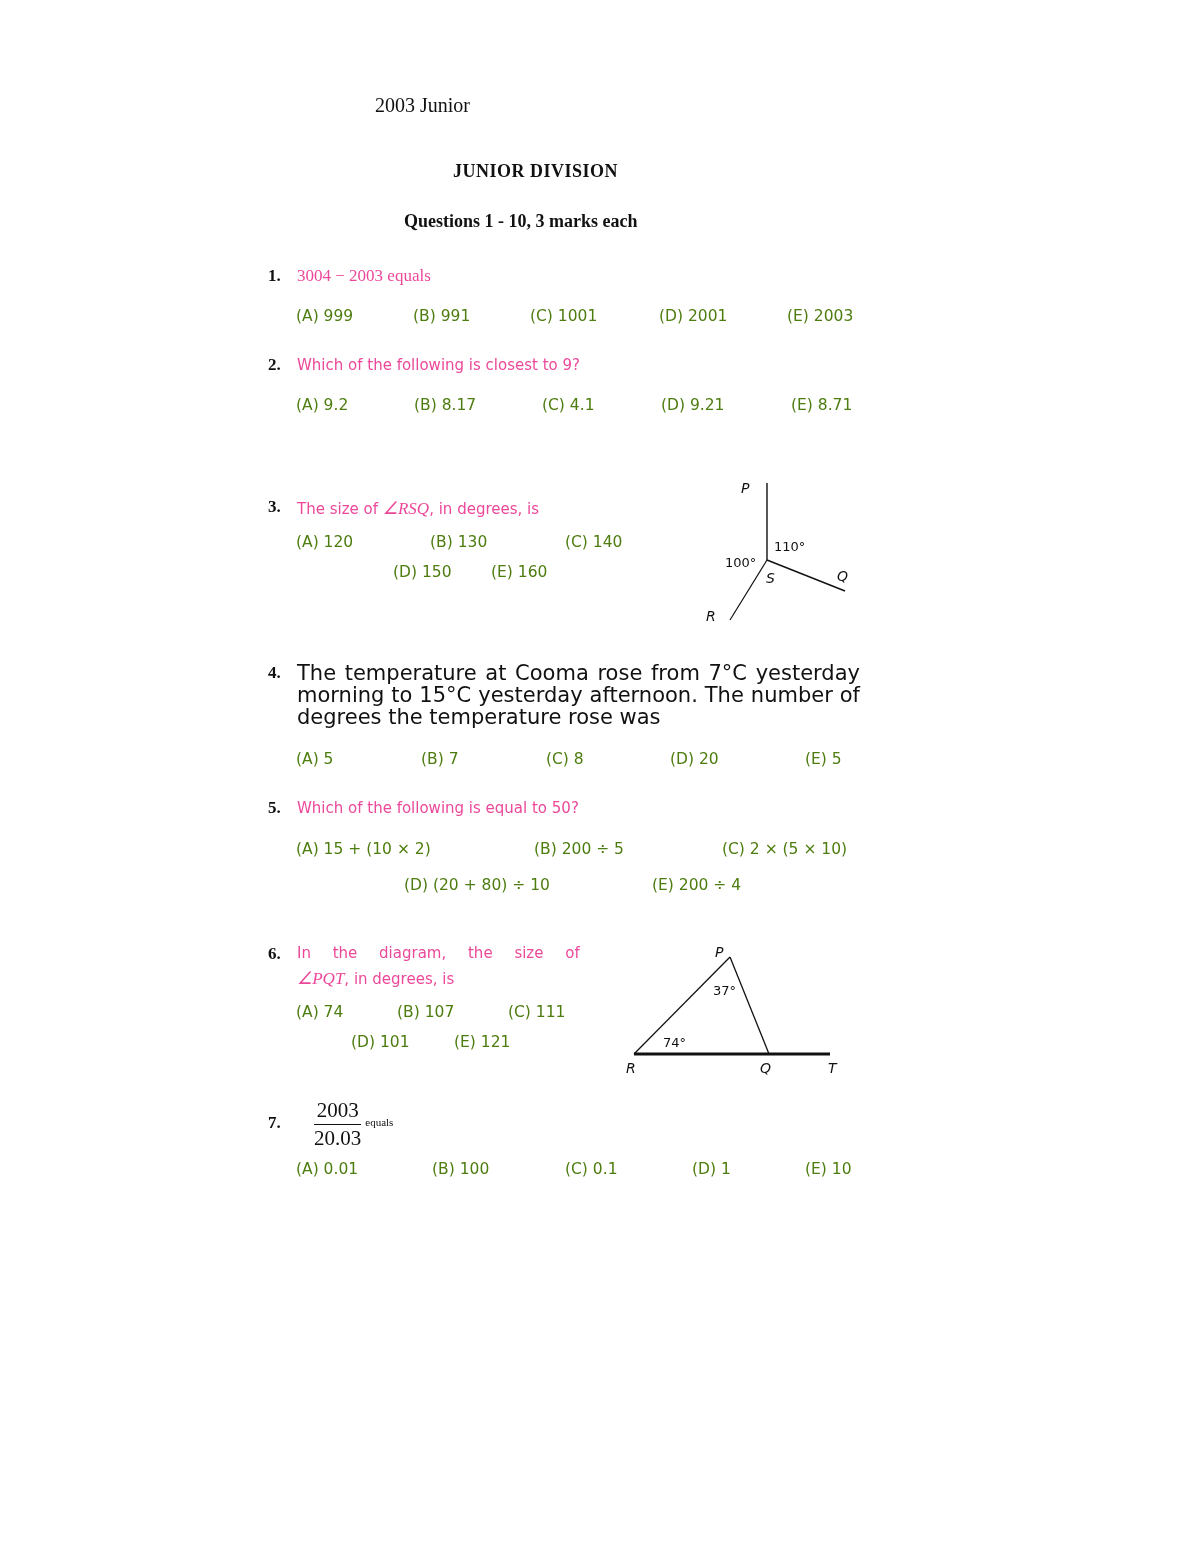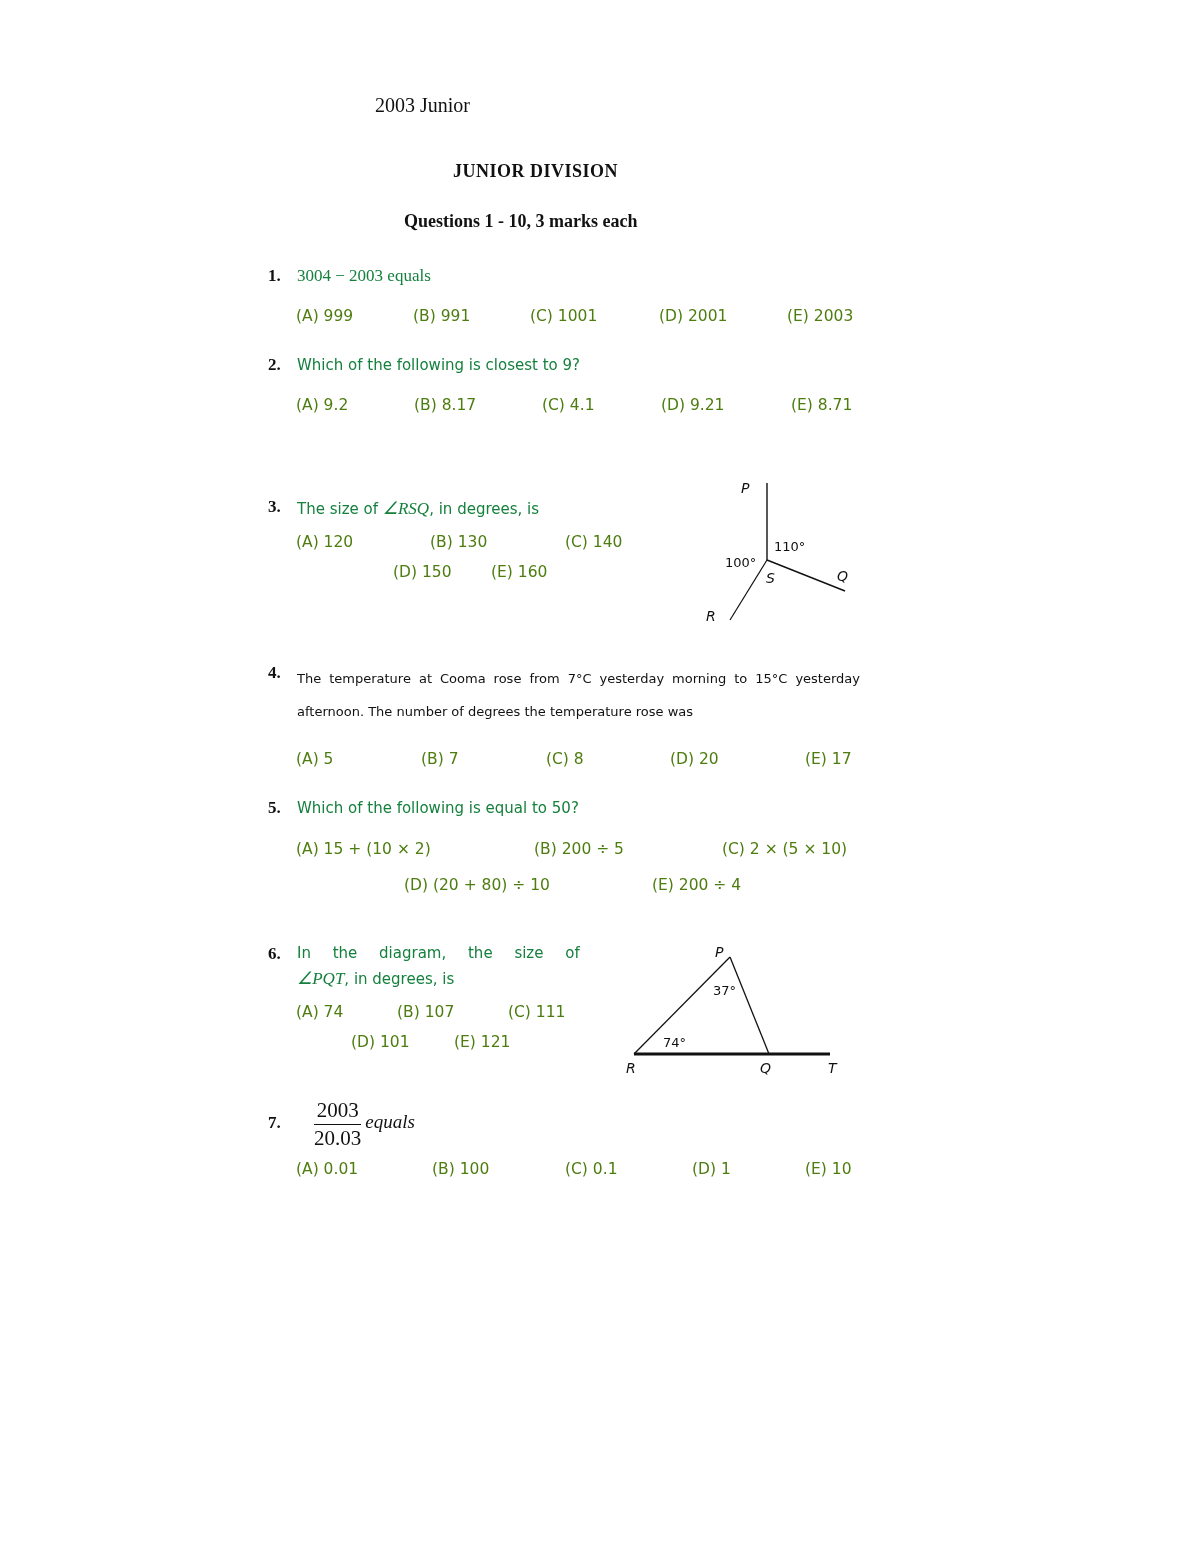--- a/index.html
+++ b/index.html
@@ -3,24 +3,24 @@
 <meta charset="utf-8">
 <style>
   html, body { margin: 0; padding: 0; background: #ffffff; }
   body { width: 1200px; height: 1553px; position: relative; overflow: hidden;
          font-family: "Liberation Serif", serif; color: #111; }
   .abs { position: absolute; white-space: nowrap; }
   .hdr { font-size: 20px; }
   .title { font-size: 18px; font-weight: bold; letter-spacing: 0.5px; }
   .sub { font-size: 18px; font-weight: bold; }
   .qnum { font-size: 17px; font-weight: bold; }
-  .qtext { font-family: "DejaVu Sans", sans-serif; font-size: 15px; color: #15803d; }
+  .qtext { font-family: "DejaVu Sans", sans-serif; font-size: 15px; color: #ec4899; }
   .opt { font-family: "DejaVu Sans", sans-serif; font-size: 15.5px; color: #4d7c0f; }
   .it { font-family: "Liberation Serif", serif; font-style: italic; font-size: 17px; }
-  .para { font-family: "DejaVu Sans", sans-serif; font-size: 13px; line-height: 33px; text-align: justify; white-space: normal; }
+  .para { font-family: "DejaVu Sans", sans-serif; font-size: 21px; line-height: 22px; text-align: justify; white-space: normal; }
   .frac { display: inline-block; text-align: center; vertical-align: middle; font-family: "Liberation Serif", serif; font-size: 21px; }
   .frac .num { display: block; padding: 0 2px 1px; border-bottom: 1.6px solid #111; }
   .frac .den { display: block; padding-top: 1px; }
   svg text { font-family: "DejaVu Sans", sans-serif; font-size: 13px; fill: #111; }
   svg text.lbl { font-style: italic; font-size: 14px; }
 </style>
 </head>
 <body>
 
 <div class="abs hdr" style="left:375px; top:94px;">2003 Junior</div>
@@ -69,21 +69,21 @@
   </svg>
 </div>
 
 <div>
   <div class="abs qnum" style="left:268px; top:663px;">4.</div>
   <div class="abs para" style="left:297px; top:662px; width:563px;">The temperature at Cooma rose from 7°C yesterday morning to 15°C yesterday afternoon. The number of degrees the temperature rose was</div>
   <div class="abs opt" style="left:296px; top:750px;">(A) 5</div>
   <div class="abs opt" style="left:421px; top:750px;">(B) 7</div>
   <div class="abs opt" style="left:546px; top:750px;">(C) 8</div>
   <div class="abs opt" style="left:670px; top:750px;">(D) 20</div>
-  <div class="abs opt" style="left:805px; top:750px;">(E) 17</div>
+  <div class="abs opt" style="left:805px; top:750px;">(E) 5</div>
 </div>
 
 <div>
   <div class="abs qnum" style="left:268px; top:798px;">5.</div>
   <div class="abs qtext" style="left:297px; top:799px;">Which of the following is equal to 50?</div>
   <div class="abs opt" style="left:296px; top:840px;">(A) 15 + (10 × 2)</div>
   <div class="abs opt" style="left:534px; top:840px;">(B) 200 ÷ 5</div>
   <div class="abs opt" style="left:722px; top:840px;">(C) 2 × (5 × 10)</div>
   <div class="abs opt" style="left:404px; top:876px;">(D) (20 + 80) ÷ 10</div>
   <div class="abs opt" style="left:652px; top:876px;">(E) 200 ÷ 4</div>
@@ -112,20 +112,20 @@
   </svg>
 </div>
 
 <div>
   <div class="abs qnum" style="left:268px; top:1113px;">7.</div>
   <div class="abs" style="left:314px; top:1098px;">
     <span class="frac">
       <span class="num">2003</span>
       <span class="den">20.03</span>
     </span>
-    <span style="font-family:'Liberation Serif', serif; font-size:19px; vertical-align:middle; position:relative; top:-3px;font-style:italic;">equals</span>
+    <span style="font-family:'Liberation Serif', serif; font-size:11px; vertical-align:middle; position:relative; top:-3px;">equals</span>
   </div>
   <div class="abs opt" style="left:296px; top:1160px;">(A) 0.01</div>
   <div class="abs opt" style="left:432px; top:1160px;">(B) 100</div>
   <div class="abs opt" style="left:565px; top:1160px;">(C) 0.1</div>
   <div class="abs opt" style="left:692px; top:1160px;">(D) 1</div>
   <div class="abs opt" style="left:805px; top:1160px;">(E) 10</div>
 </div>
 
 </body></html>

